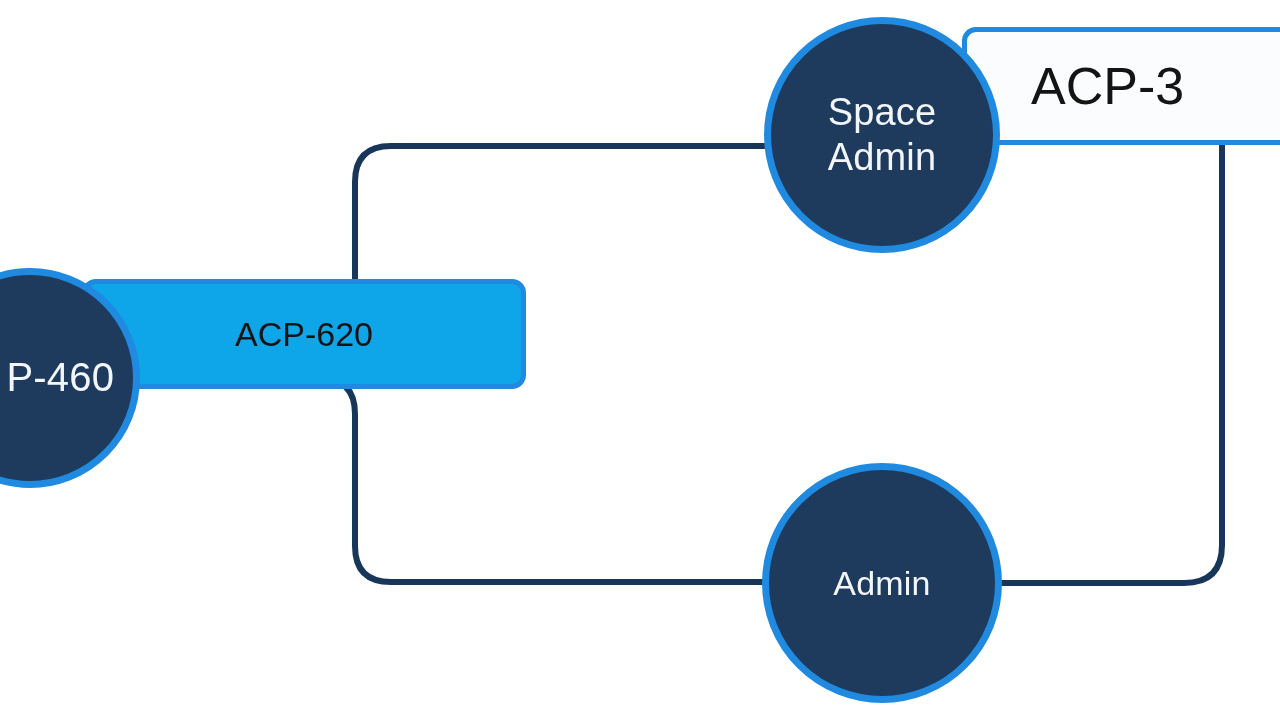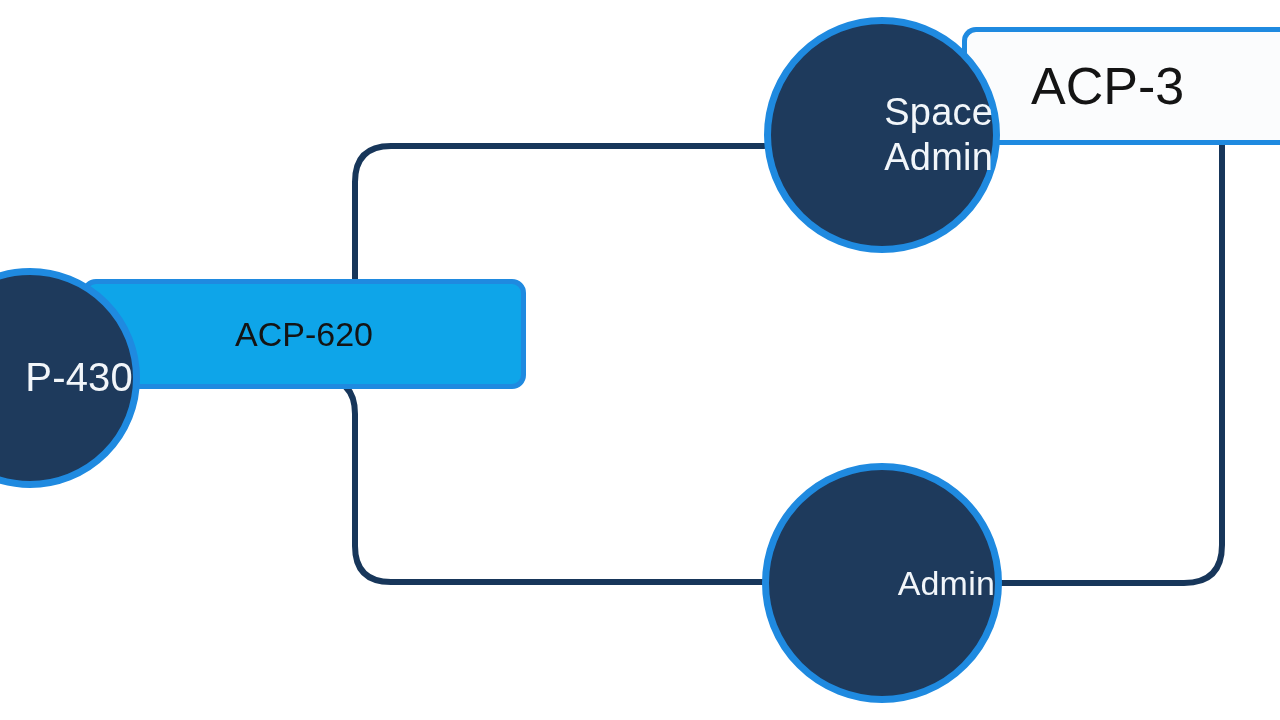--- a/index.html
+++ b/index.html
@@ -22,21 +22,21 @@
     width: 1280px;
     height: 720px;
   }
   .node {
     position: absolute;
     border-radius: 50%;
     background: #1e3a5c;
     box-sizing: border-box;
     display: flex;
     align-items: center;
-    justify-content: flex-end;
+    justify-content: center;
     text-align: center;
     color: #f2f6fa;
     line-height: 1.18;
     white-space: pre-line;
     z-index: 3;
   }
   .node-label {
     display: block;
     white-space: pre-line;
     letter-spacing: 0.2px;
@@ -67,21 +67,21 @@
 
   <div class="edge-label" id="lbl0" style="left: 82px; top: 279px; width: 444px; height: 110px; font-size: 34px; background: #0ea5e9; color: rgb(20, 20, 20); border: 5px solid rgb(31, 138, 224); border-radius: 14px;">
     <span>ACP-620</span>
   </div>
 
   <div class="edge-label" id="lbl1" style="left: 962px; top: 27px; width: 330px; height: 118px; font-size: 52px; background: rgb(251, 252, 253); color: rgb(20, 20, 20); border-top: 5px solid rgb(31, 138, 224); border-right: none; border-bottom: 5px solid rgb(31, 138, 224); border-left: 5px solid rgb(31, 138, 224); border-image: initial; border-radius: 14px 0px 0px 14px; justify-content: flex-start; padding-left: 64px;">
     <span>ACP-3</span>
   </div>
 
   <div class="node" id="nd0" style="left: -80px; top: 268px; width: 220px; height: 220px; font-size: 40px; background: rgb(30, 58, 92); color: rgb(242, 246, 250); border: 7px solid rgb(31, 138, 224); padding-left: 60.5px;">
-    <span class="node-label">P-430</span>
+    <span class="node-label">P-460</span>
   </div>
 
   <div class="node" id="nd1" style="left: 764px; top: 17px; width: 236px; height: 236px; font-size: 38px; background: rgb(30, 58, 92); color: rgb(242, 246, 250); border: 7px solid rgb(31, 138, 224);">
     <span class="node-label">Space
 Admin</span>
   </div>
 
   <div class="node" id="nd2" style="left: 762px; top: 463px; width: 240px; height: 240px; font-size: 34px; background: rgb(30, 58, 92); color: rgb(242, 246, 250); border: 7px solid rgb(31, 138, 224);">
     <span class="node-label">Admin</span>
   </div>

